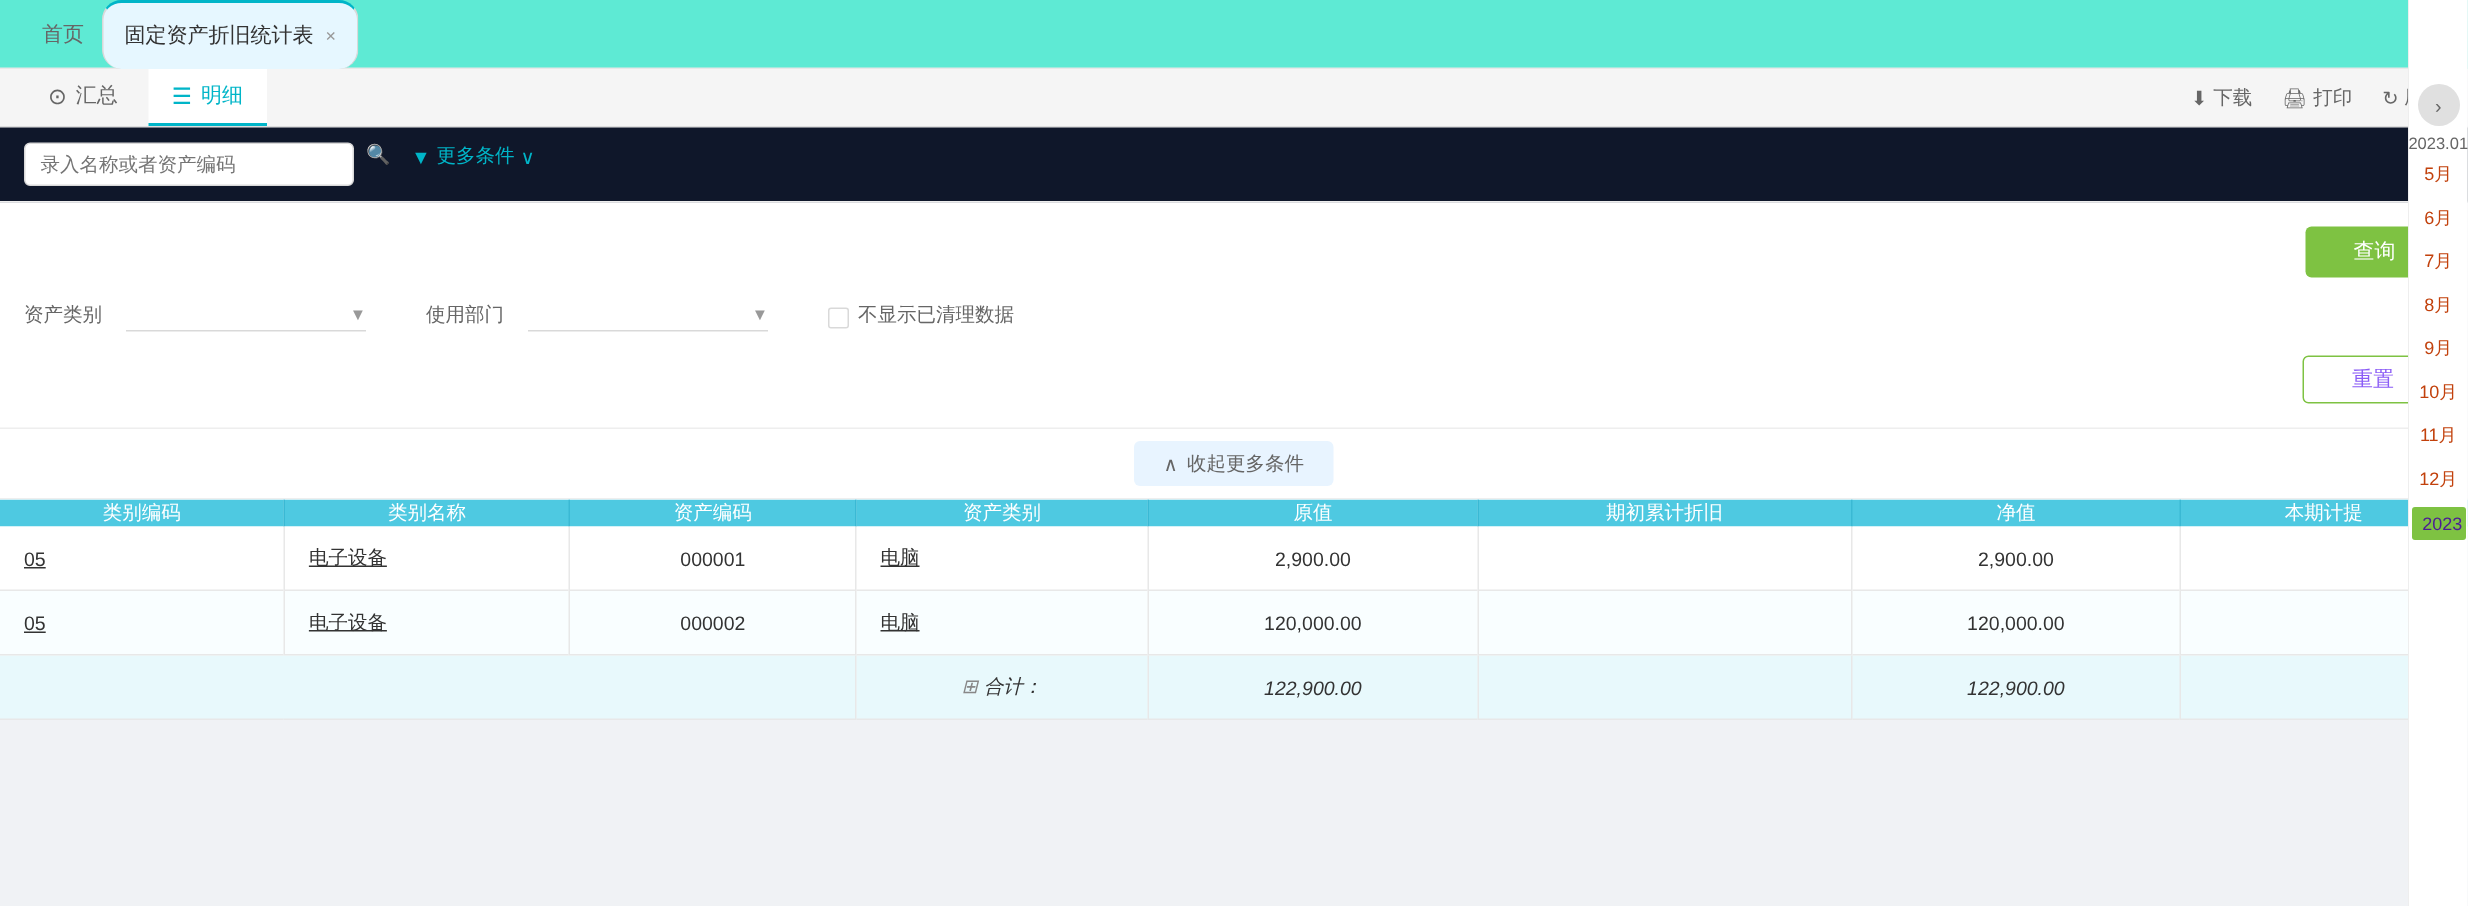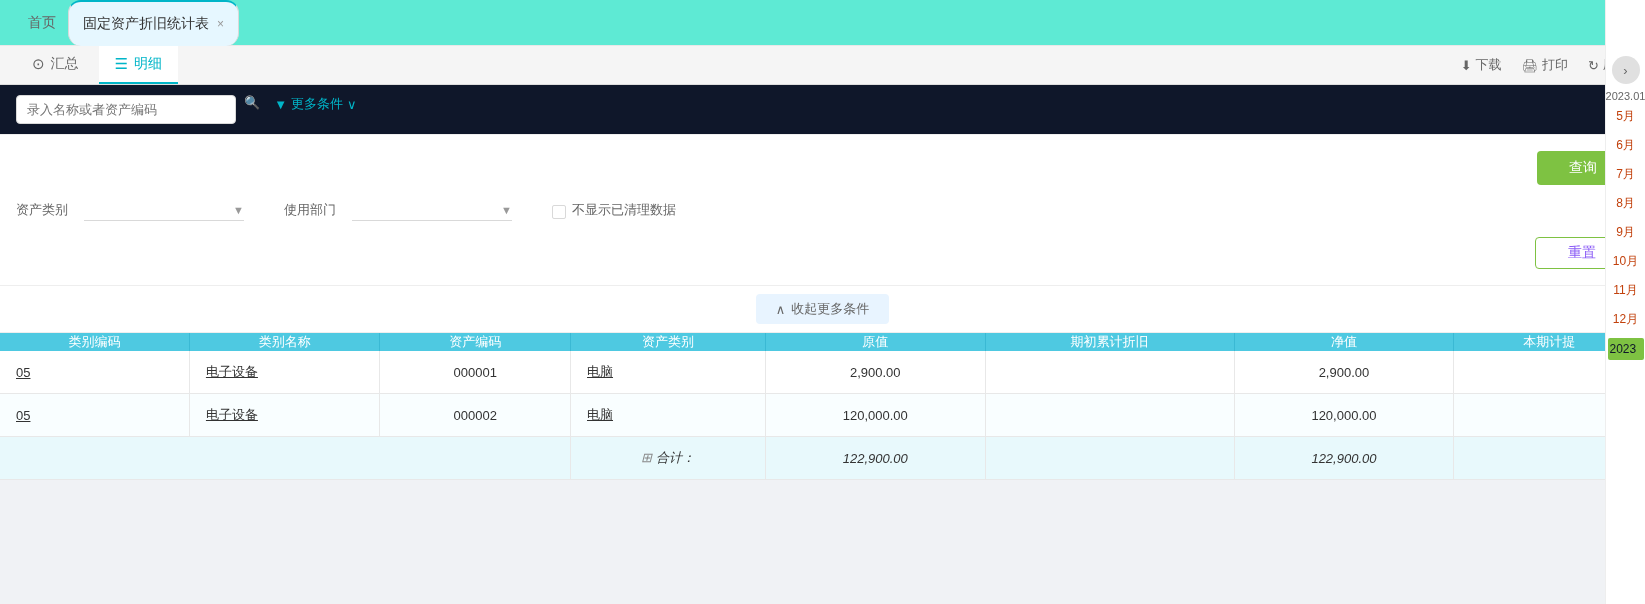--- a/index.html
+++ b/index.html
@@ -156,22 +156,22 @@
     .sidebar-arrow {
       width: 28px; height: 28px; background: #e0e0e0; border-radius: 50%;
       display: flex; align-items: center; justify-content: center;
       cursor: pointer; margin-top: 10px; color: #666;
     }
     .sidebar-month {
       font-size: 12px; color: #c2410c; cursor: pointer; padding: 6px 0;
       text-align: center; width: 40px;
     }
     .sidebar-year {
-      font-size: 12px; color: #0f172a; background: #7ec242; padding: 4px 2px;
-      text-align: left; width: 36px; border-radius: 2px; margin-top: 4px;
+      font-size: 12px; color: #4c1d95; background: #7ec242; padding: 4px 2px;
+      text-align: right; width: 36px; border-radius: 2px; margin-top: 4px;
     }
   </style>
 </head>
 <body>
 
 <div class="top-nav">
   <div class="nav-home">首页</div>
   <div class="nav-tab">
     <span>固定资产折旧统计表</span>
     <span class="nav-tab-close">×</span>

